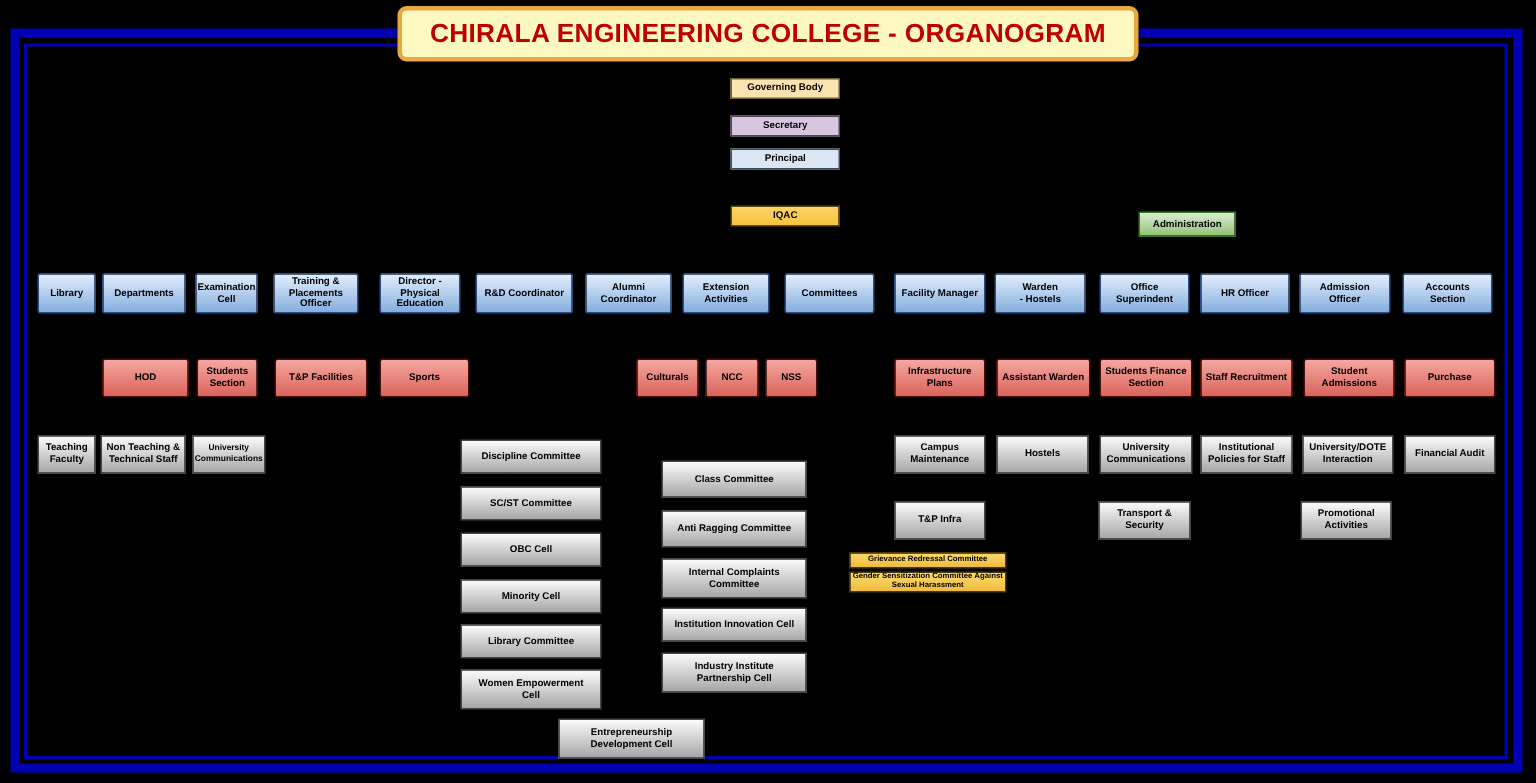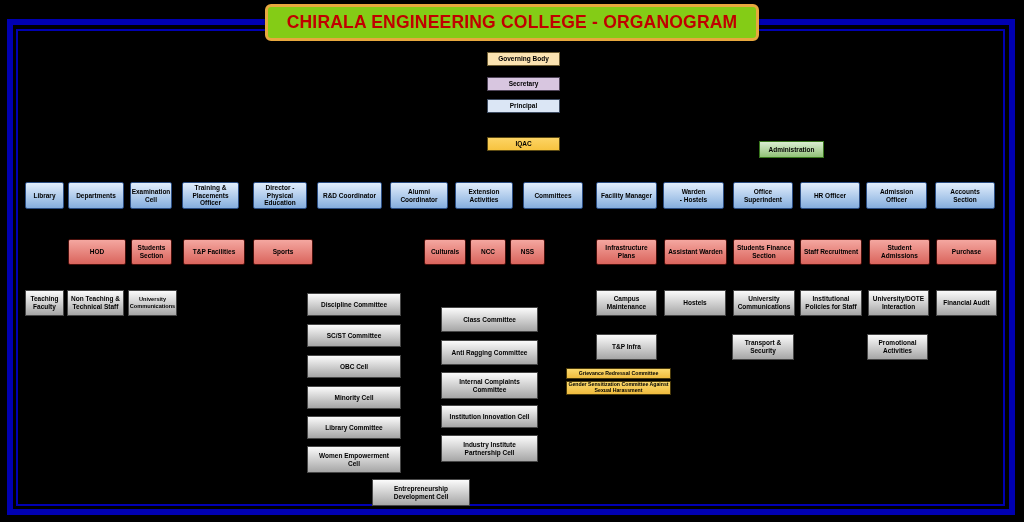--- a/index.html
+++ b/index.html
@@ -10,21 +10,21 @@
   .frame-a {
     position:absolute; left:7px; top:19px; right:9px; bottom:7px;
     border:6px solid #0000B2; pointer-events:none;
   }
   .frame-b {
     position:absolute; left:16px; top:29px; right:19px; bottom:16px;
     border:2px solid #0000B2; pointer-events:none;
   }
   .title {
     position:absolute; left:265px; top:4px; width:494px; height:37px;
-    background:#84cc16; border:3px solid #E8A83E; border-radius:6px;
+    background:#fef9c3; border:3px solid #E8A83E; border-radius:6px;
     box-sizing:border-box; display:flex; align-items:center; justify-content:center;
     color:#C00000; font-weight:bold; font-size:17.5px; letter-spacing:.2px;
     box-shadow:0 2px 2px rgba(0,0,0,.6); z-index:5;
   }
   .node {
     position:absolute; box-sizing:border-box; z-index:4;
     display:flex; align-items:center; justify-content:center;
     text-align:center; color:#000; font-weight:bold; font-size:6.5px;
     line-height:1.18; white-space:pre-line; padding:1px;
   }

